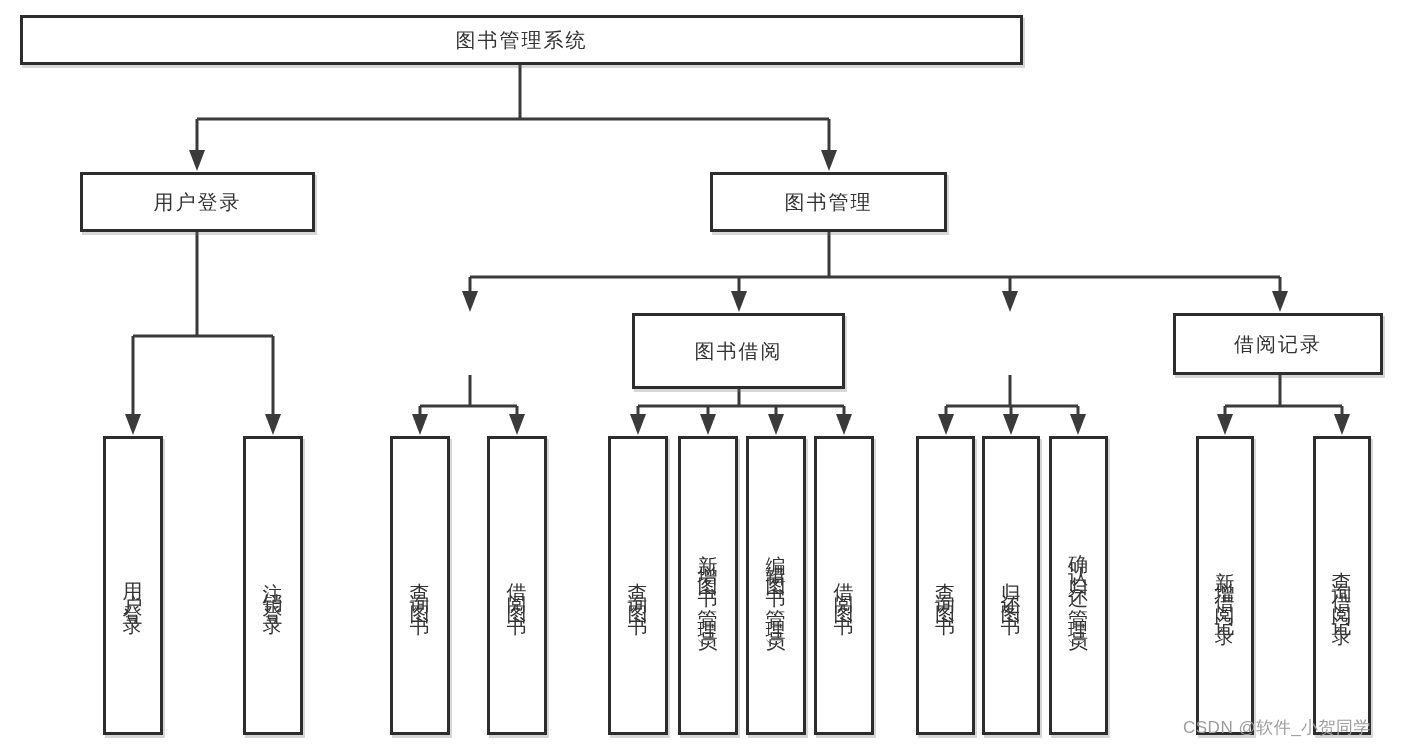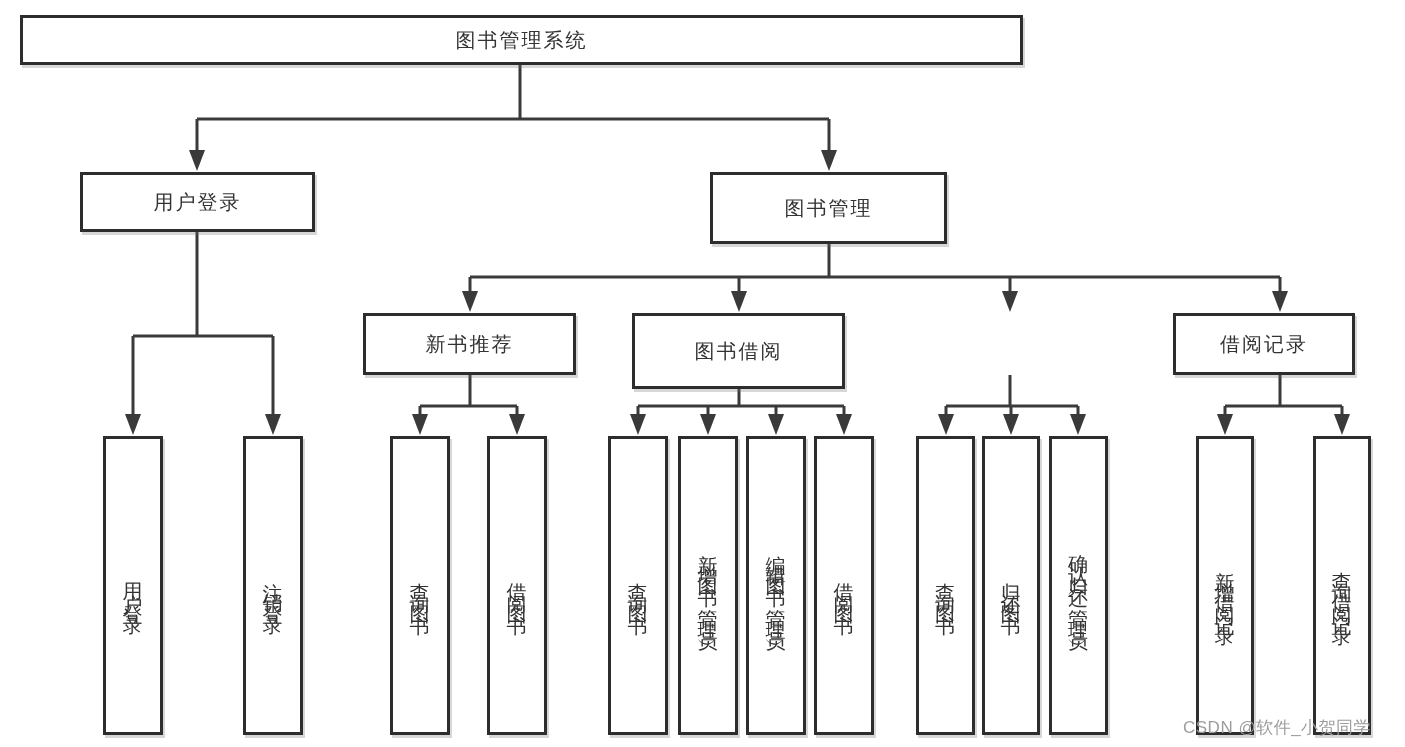--- a/index.html
+++ b/index.html
@@ -92,25 +92,24 @@
       <polygon points="1003,414 1019,414 1011,435"></polygon>
       <polygon points="1070,414 1086,414 1078,435"></polygon>
       <polygon points="1217,414 1233,414 1225,435"></polygon>
       <polygon points="1334,414 1350,414 1342,435"></polygon>
     </g>
   </svg>
 
   <div class="node" style="left:20px;top:15px;width:1003px;height:50px">图书管理系统</div>
 
   <div class="node" style="left:80px;top:172px;width:235px;height:60px">用户登录</div>
-  <div class="node" style="left:710px;top:172px;width:237px;height:72px">图书管理</div>
+  <div class="node" style="left:710px;top:172px;width:237px;height:60px">图书管理</div>
 
-  <div class="node" style="left:363px;top:313px;width:213px;height:62px">新书推荐</div>
   <div class="node" style="left:632px;top:313px;width:213px;height:76px">图书借阅</div>
-  <div class="node" style="left:1173px;top:313px;width:182px;height:62px">借阅记录</div>
+  <div class="node" style="left:1173px;top:313px;width:210px;height:62px">借阅记录</div>
 
   <div class="node leaf" style="left:103px;top:436px;width:60px;height:299px">用户登录</div>
   <div class="node leaf" style="left:243px;top:436px;width:60px;height:299px">注销登录</div>
 
   <div class="node leaf" style="left:390px;top:436px;width:60px;height:299px">查询图书</div>
   <div class="node leaf" style="left:487px;top:436px;width:60px;height:299px">借阅图书</div>
 
   <div class="node leaf" style="left:608px;top:436px;width:60px;height:299px">查询图书</div>
   <div class="node leaf" style="left:678px;top:436px;width:60px;height:299px">新增图书（管理员）</div>
   <div class="node leaf" style="left:746px;top:436px;width:60px;height:299px">编辑图书（管理员）</div>

